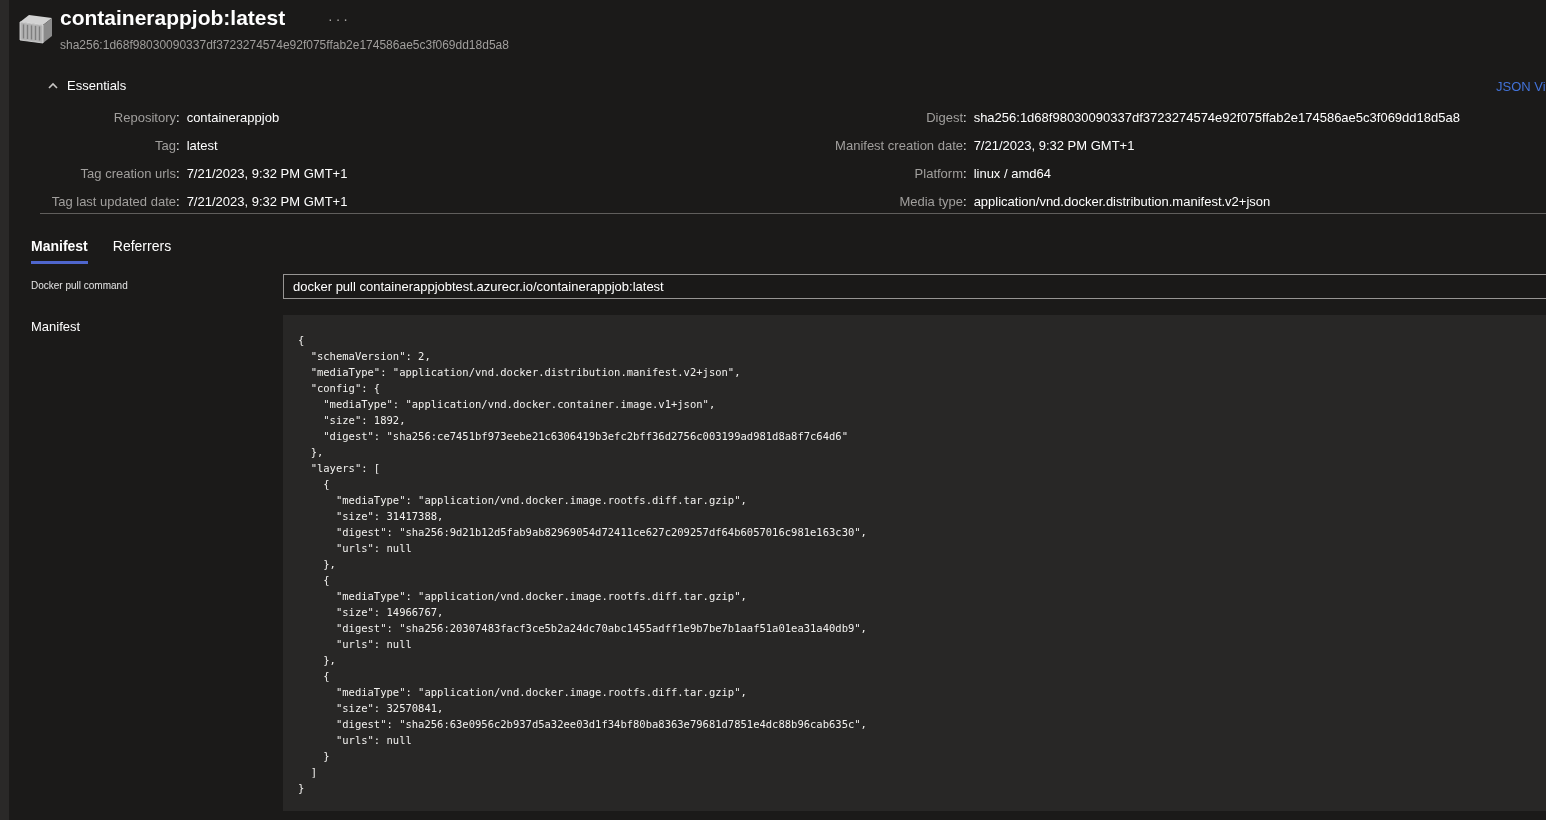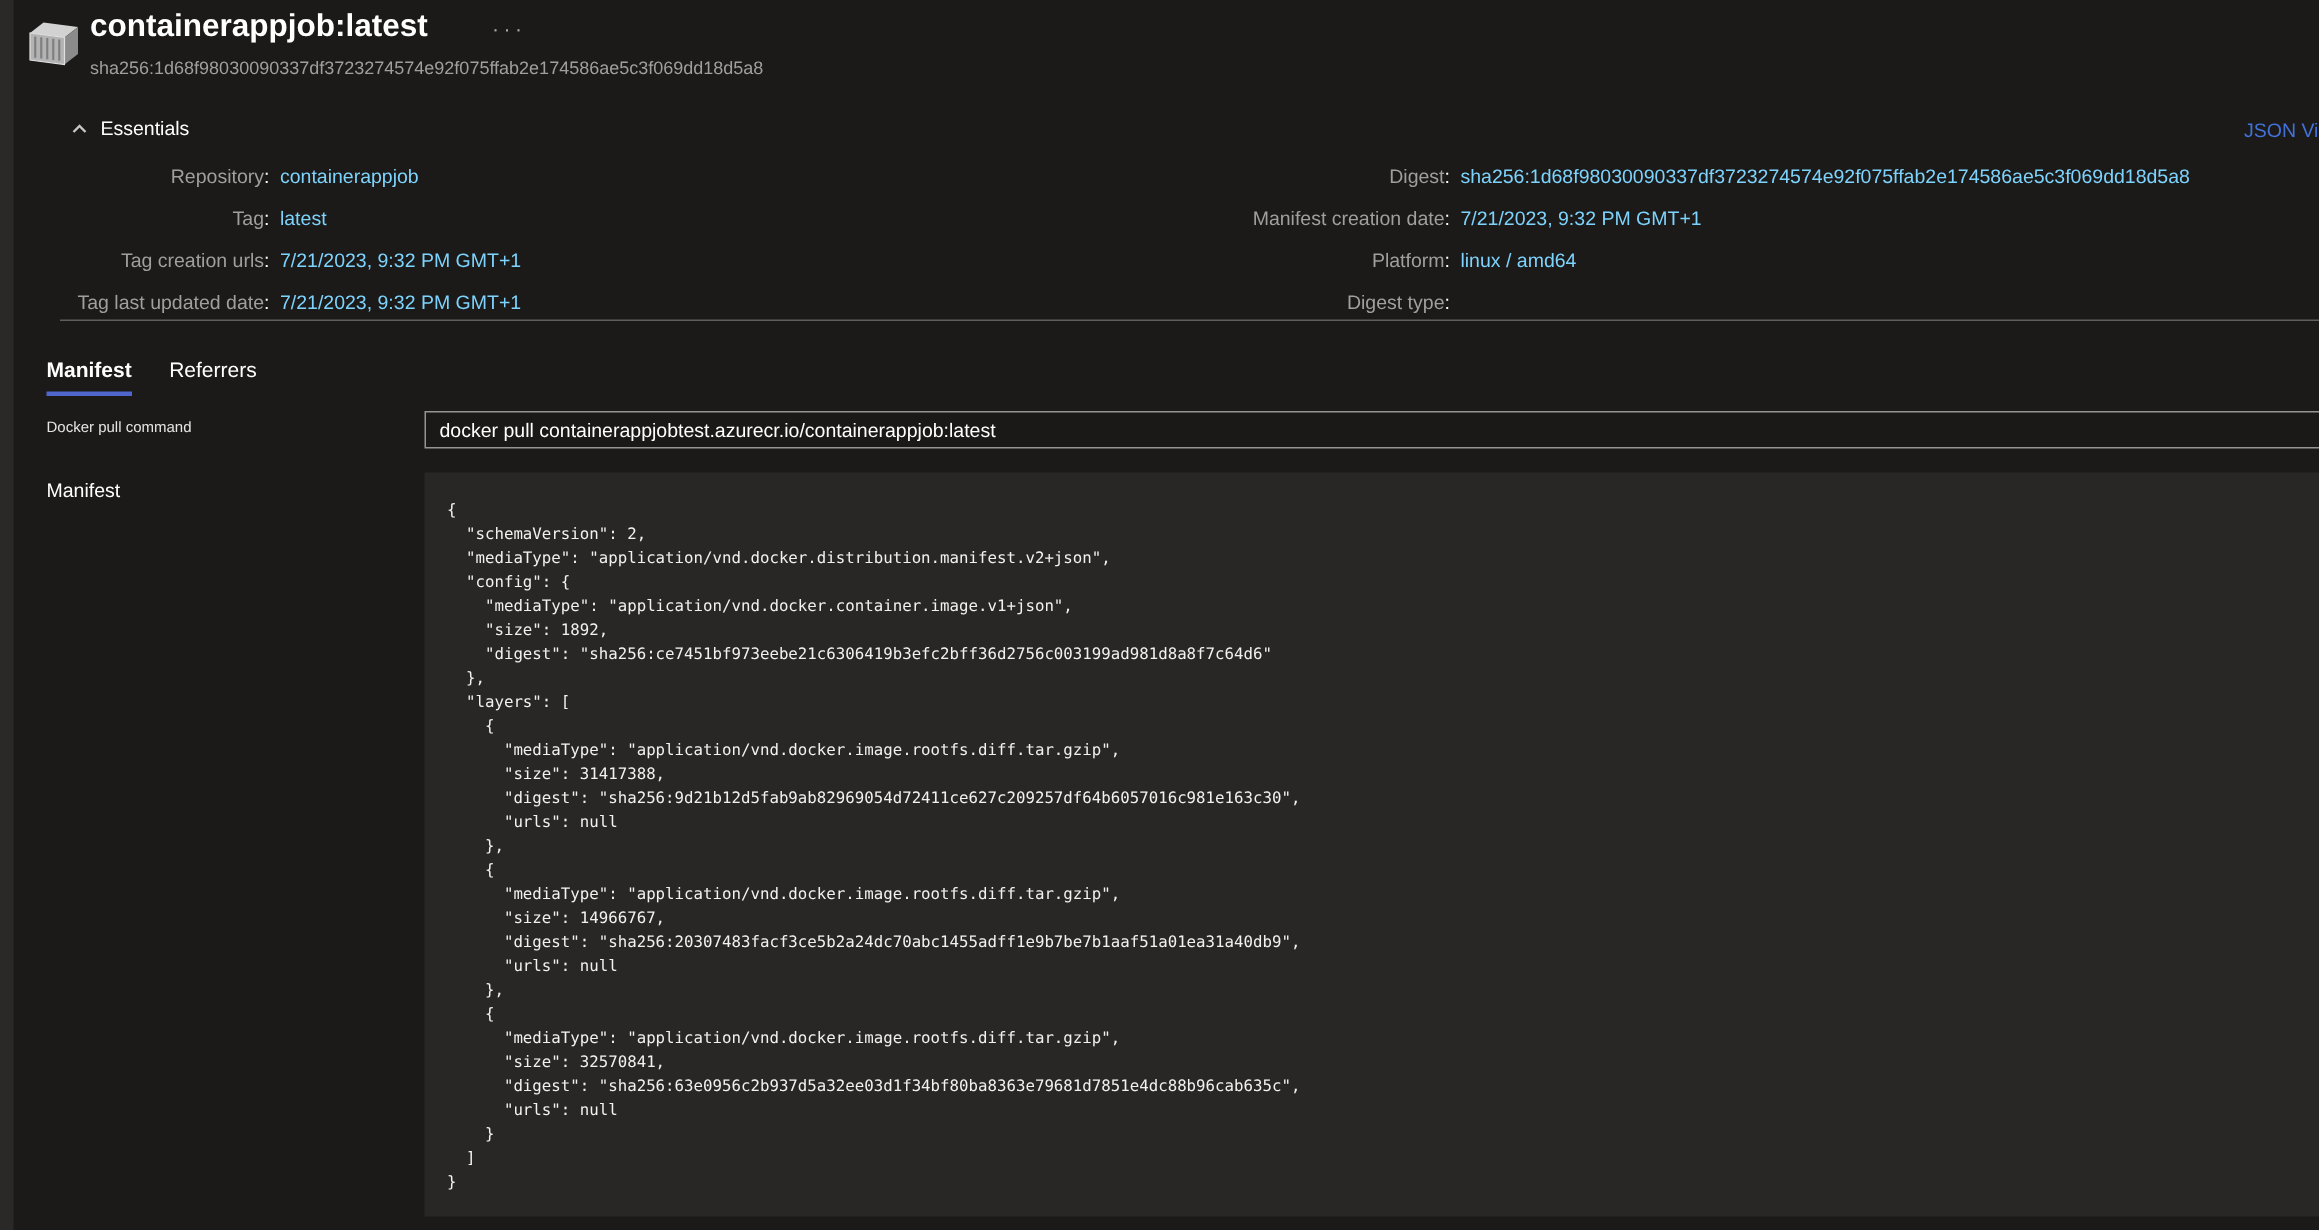--- a/index.html
+++ b/index.html
@@ -38,21 +38,21 @@
     position: absolute; left: 1496px; top: 79px;
     font-size: 13px; color: #4272d8; white-space: nowrap; cursor: pointer;
   }
   .ess-col { position: absolute; top: 104px; }
   .ess-col.left  { left: 47px;  }
   .ess-col.right { left: 830px; }
   .ess-row { display: flex; height: 28px; line-height: 28px; font-size: 13px; white-space: nowrap; }
   .ess-col.left  .ess-label { width: 129px; }
   .ess-col.right .ess-label { width: 133px; }
   .ess-label { color: #a19f9d; flex-shrink: 0; text-align: right; }
-  .ess-value { color: #7dd3fc; }
+  .ess-value { color: #ffffff; }
   .ess-colon { color: #ffffff; margin-right: 7px; }
   .divider {
     position: absolute; left: 40px; right: 0; top: 213px; height: 1px;
     background: #605e5c;
   }
   
   .tabbar { position: absolute; left: 31px; top: 236px; display: flex; }
   .tab { font-size: 14px; color: #ffffff; padding: 2px 0 8px 0; margin-right: 25px; position: relative; cursor: pointer; }
   .tab.active { font-weight: bold; }
   .tab.active::after {
@@ -142,22 +142,23 @@
     <span class="ess-label">Manifest creation date</span>
       <span class="ess-colon">:</span>
       <span class="ess-value">7/21/2023, 9:32 PM GMT+1</span>
   </div>
   <div class="ess-row">
     <span class="ess-label">Platform</span>
       <span class="ess-colon">:</span>
       <span class="ess-value">linux / amd64</span>
   </div>
   <div class="ess-row">
-    <span class="ess-label">Digest type</span>
-      <span class="ess-colon">:</span>
+    <span class="ess-label">Media type</span>
+      <span class="ess-colon">:</span>
+      <span class="ess-value">application/vnd.docker.distribution.manifest.v2+json</span>
   </div>
 </div>
 
 <div class="divider"></div>
 
 <div class="tabbar">
   <div class="tab active">Manifest</div>
   <div class="tab">Referrers</div>
 </div>
 

